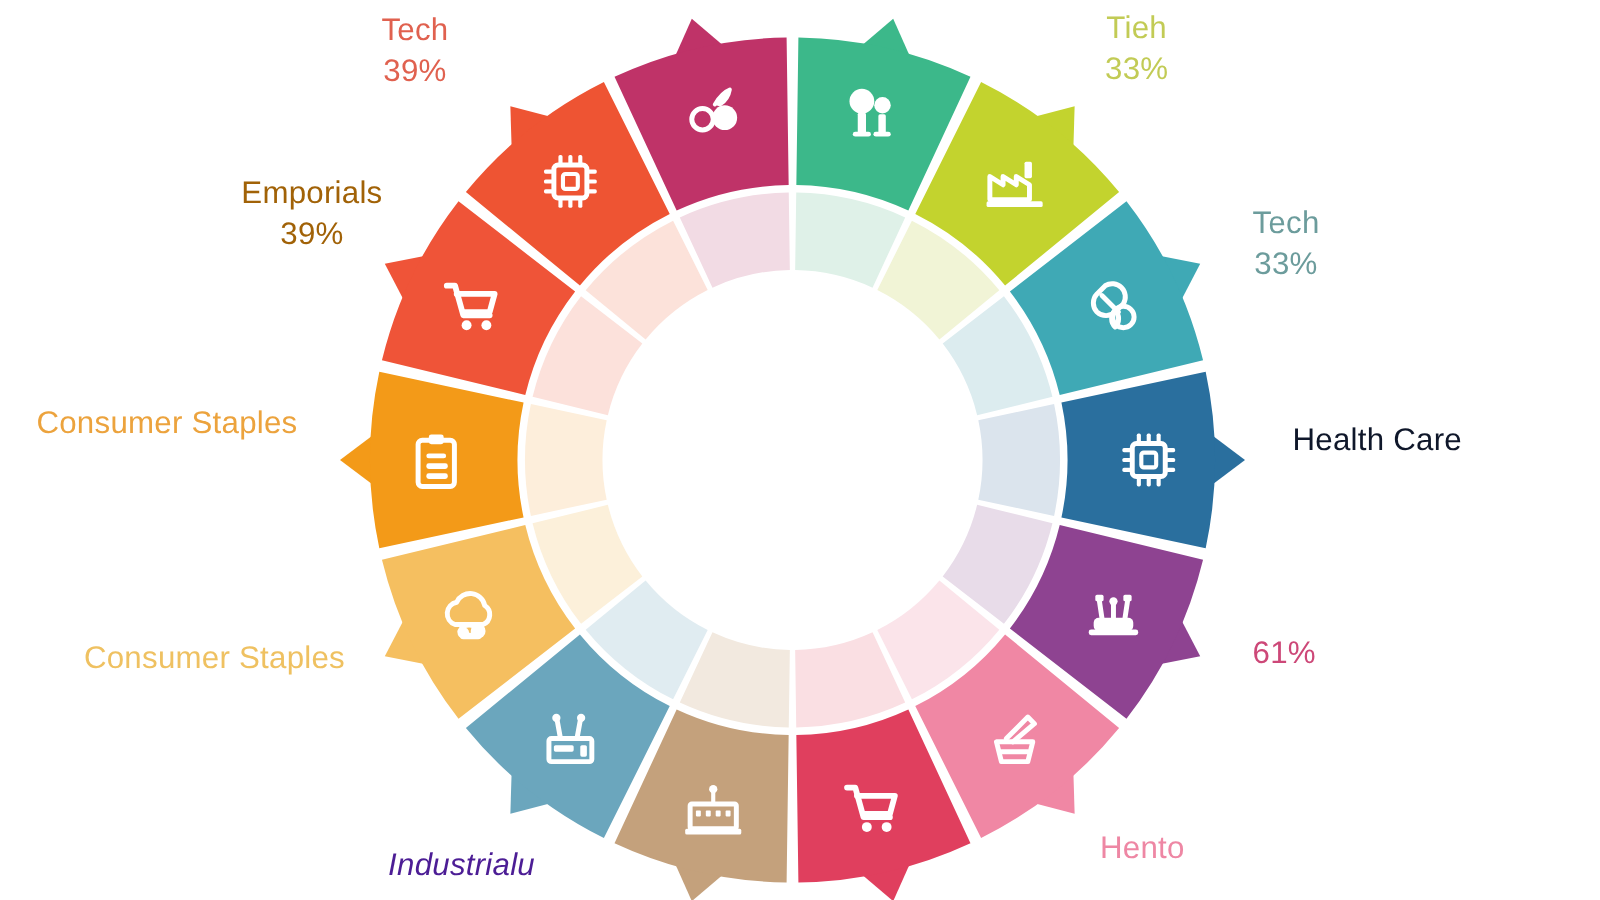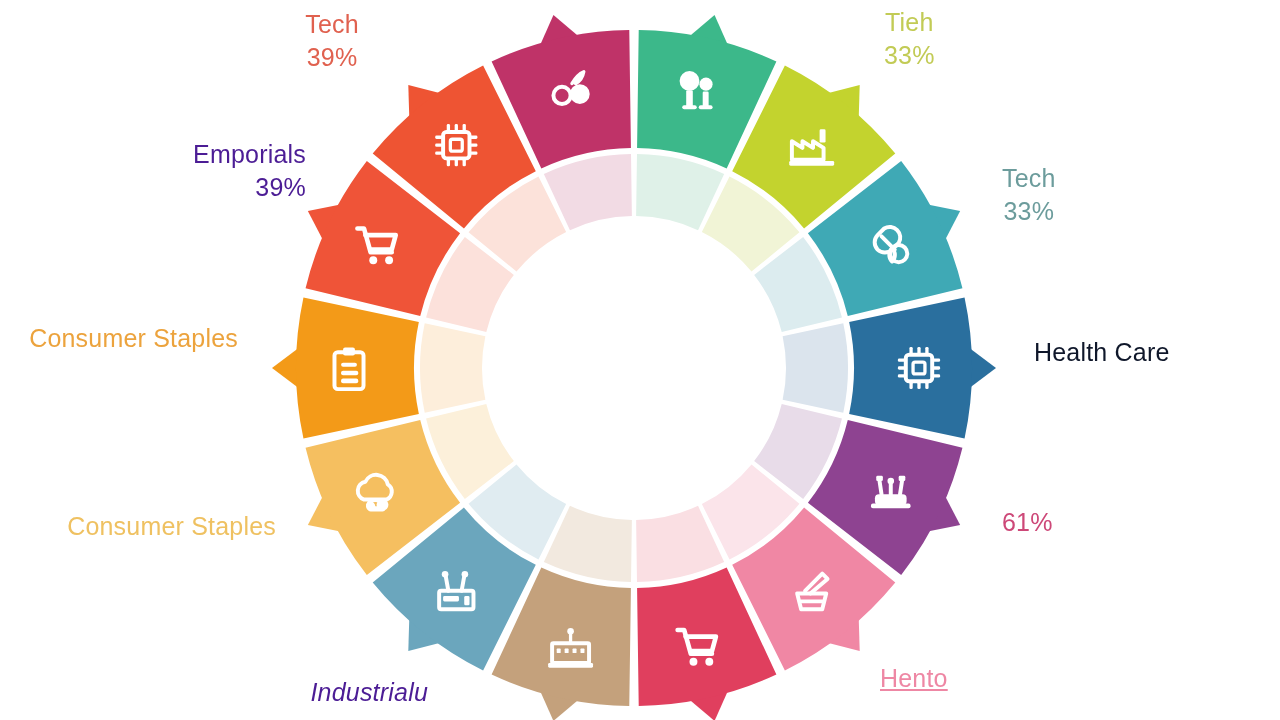--- a/index.html
+++ b/index.html
@@ -237,23 +237,23 @@
             <circle cx="37" cy="58" r="13" fill="none" stroke="#ffffff" stroke-width="6"></circle>
             <circle cx="64" cy="56" r="15"></circle>
             <path d="M52 40 q8 -14 18 -18 q-2 12 -12 18" fill="none" stroke="#ffffff" stroke-width="5" stroke-linecap="round" stroke-linejoin="round"></path>
             <path d="M52 40 q8 -14 18 -18 q-2 14 -14 20 Z"></path>
           </g>
         </g>
       </g>
   </svg>
   <div id="labels">
       <div class="label c" style="color: rgb(224, 97, 79); top: 8px; left: 332px; transform: translateX(-50%);"><div>Tech</div><div>39%</div></div>
-      <div class="label l" style="color: #4c1d95; top: 138px; right: auto; left: 306px; text-align: right; transform: translateX(-100%);"><div>Emporials</div><div>39%</div></div>
+      <div class="label l" style="color: #a16207; top: 138px; right: auto; left: 306px; text-align: center; transform: translateX(-100%);"><div>Emporials</div><div>39%</div></div>
       <div class="label l" style="color: rgb(236, 163, 61); top: 322px; right: auto; left: 238px; text-align: left; transform: translateX(-100%);"><div>Consumer Staples</div></div>
       <div class="label l" style="color: rgb(239, 193, 97); top: 510px; right: auto; left: 276px; text-align: left; transform: translateX(-100%);"><div>Consumer Staples</div></div>
       <div class="label l" style="color: #4c1d95; top: 676px; right: auto; left: 428px; text-align: left; transform: translateX(-100%); font-style: italic;"><div>Industrialu</div></div>
-      <div class="label r" style="color: rgb(238, 135, 164); top: 662px; left: 880px; text-decoration: underline;"><div>Hento</div></div>
+      <div class="label r" style="color: rgb(238, 135, 164); top: 662px; left: 880px;"><div>Hento</div></div>
       <div class="label r" style="color: rgb(205, 72, 120); top: 506px; left: 1002px;"><div>61%</div></div>
       <div class="label r" style="color: #0f172a; top: 336px; left: 1034px;"><div>Health Care</div></div>
       <div class="label r" style="color: rgb(108, 156, 156); top: 162px; left: 1002px;"><div>Tech</div><div>33%</div></div>
       <div class="label r" style="color: rgb(194, 203, 85); top: 6px; left: 884px;"><div>Tieh</div><div>33%</div></div>
     </div>
 </div>
 
 </body></html>

